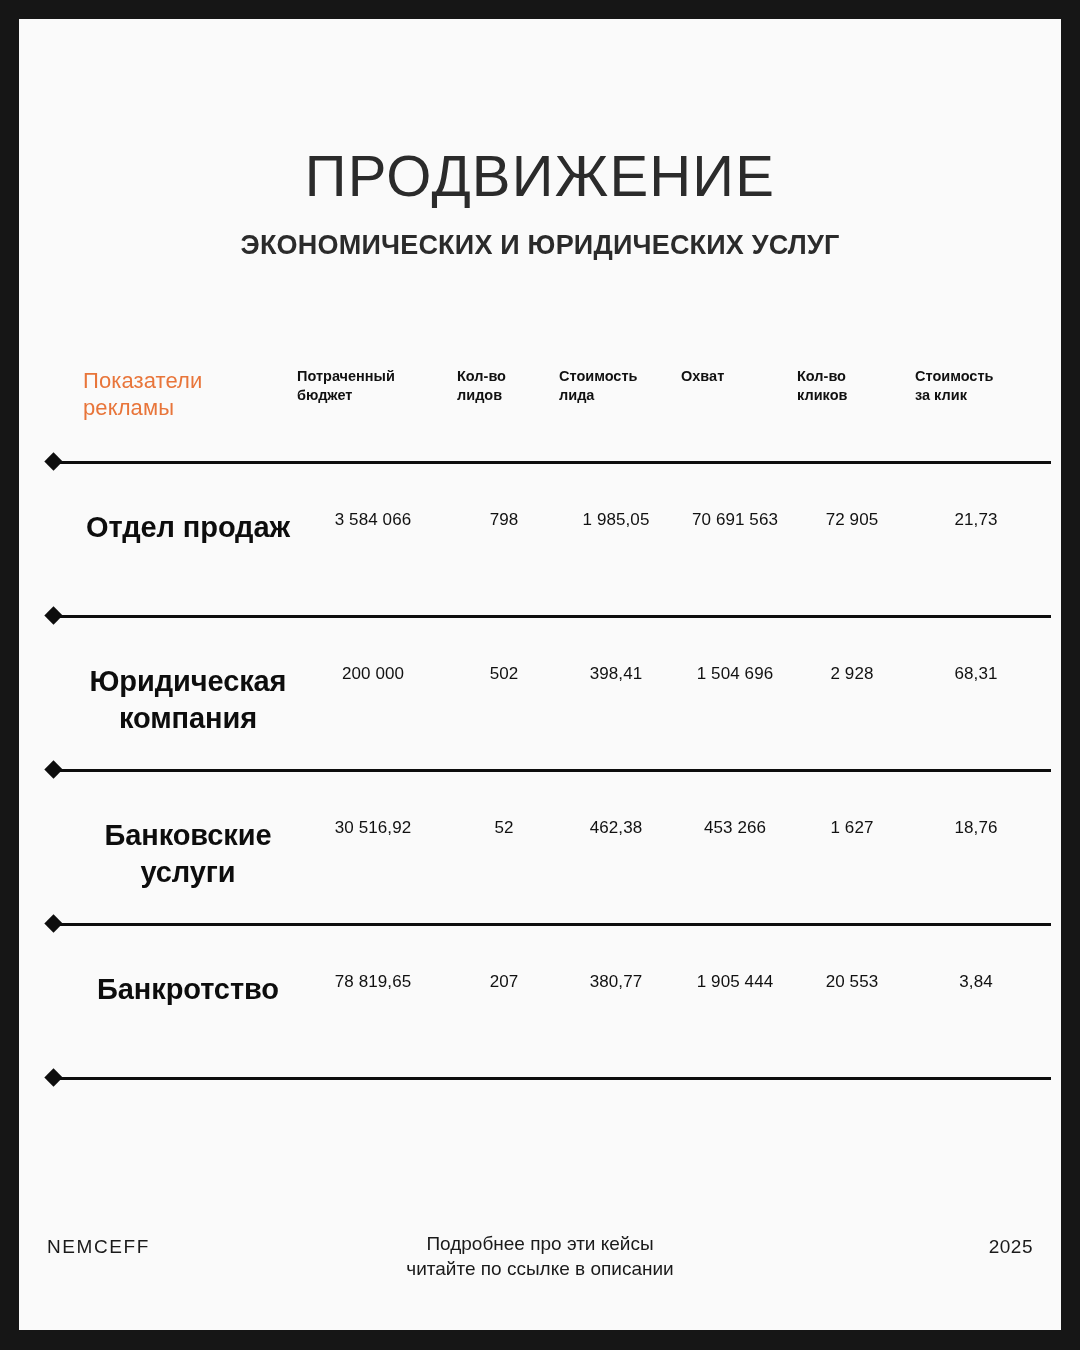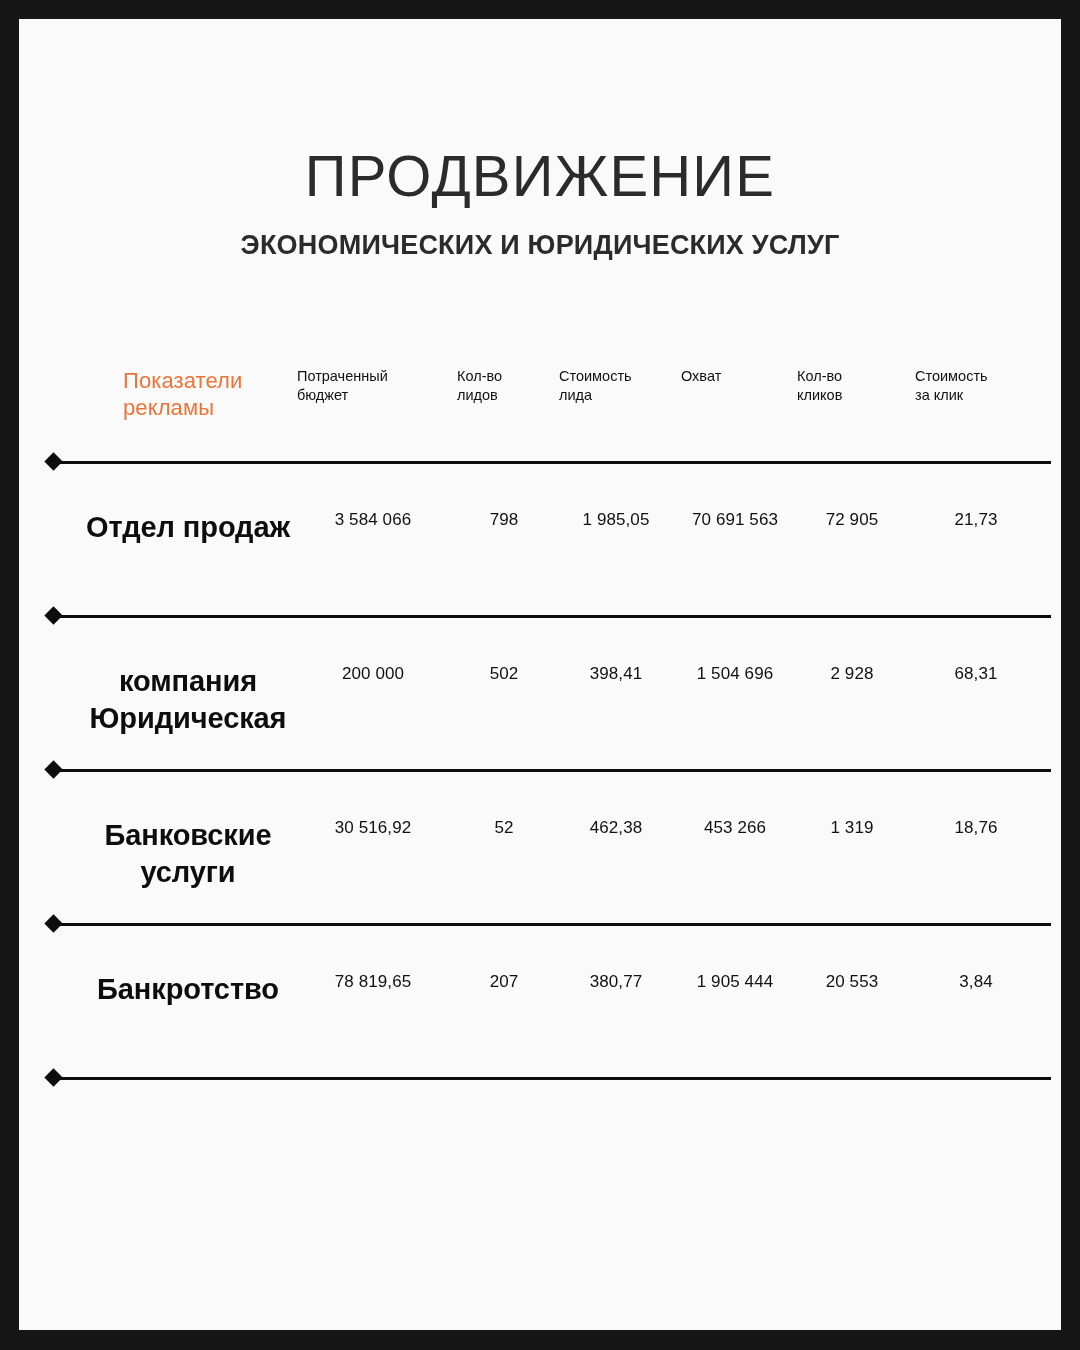--- a/index.html
+++ b/index.html
@@ -88,27 +88,26 @@
   .c5 { width: 130px; }
 
   
   .head-row { height: 106px; padding-top: 18px; }
   .head-label {
     color: #e8753a;
     font-size: 22px;
     line-height: 1.24;
     font-weight: 400;
     letter-spacing: 0.1px;
-    margin-left: 40px;
   }
   .head-cell {
     color: #111;
     font-size: 14.5px;
     line-height: 1.33;
-    font-weight: 400;
+    font-weight: 700;
     text-align: left;
     padding-left: 4px;
   }
 
   
   .data-row { min-height: 140px; padding-top: 40px; }
   .data-label {
     color: #0d0d0d;
     font-size: 29px;
     line-height: 1.28;
@@ -249,22 +248,22 @@
       <div class="col-v c5 data-cell">21,73</div>
     </div>
 
     <div class="divider">
       <span class="dia"></span>
       <span class="rule"></span>
     </div>
 
     <div class="row data-row">
       <div class="col-label">
+        <div class="data-label">Юридическая</div>
         <div class="data-label">компания</div>
-        <div class="data-label">Юридическая</div>
       </div>
       <div class="col-v c0 data-cell">200 000</div>
       <div class="col-v c1 data-cell">502</div>
       <div class="col-v c2 data-cell">398,41</div>
       <div class="col-v c3 data-cell">1 504 696</div>
       <div class="col-v c4 data-cell">2 928</div>
       <div class="col-v c5 data-cell">68,31</div>
     </div>
 
     <div class="divider">
@@ -274,21 +273,21 @@
 
     <div class="row data-row">
       <div class="col-label">
         <div class="data-label">Банковские</div>
         <div class="data-label">услуги</div>
       </div>
       <div class="col-v c0 data-cell">30 516,92</div>
       <div class="col-v c1 data-cell">52</div>
       <div class="col-v c2 data-cell">462,38</div>
       <div class="col-v c3 data-cell">453 266</div>
-      <div class="col-v c4 data-cell">1 319</div>
+      <div class="col-v c4 data-cell">1 627</div>
       <div class="col-v c5 data-cell">18,76</div>
     </div>
 
     <div class="divider">
       <span class="dia"></span>
       <span class="rule"></span>
     </div>
 
     <div class="row data-row">
       <div class="col-label">
@@ -303,14 +302,22 @@
       <div class="col-v c5 data-cell">3,84</div>
     </div>
 
     <div class="divider">
       <span class="dia"></span>
       <span class="rule"></span>
     </div>
 
   </div>
 
+  <div class="footer">
+    <div class="footer-brand">NEMCEFF</div>
+    <div class="footer-center">
+      <div>Подробнее про эти кейсы</div>
+      <div>читайте по ссылке в описании</div>
+    </div>
+    <div class="footer-year">2025</div>
+  </div>
 
 </div>
 
 </body></html>

